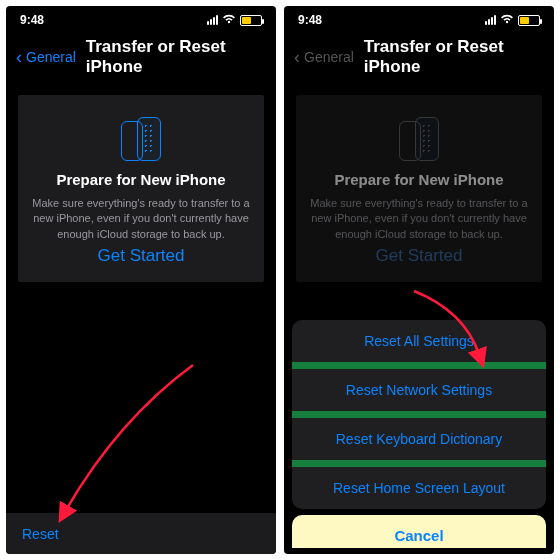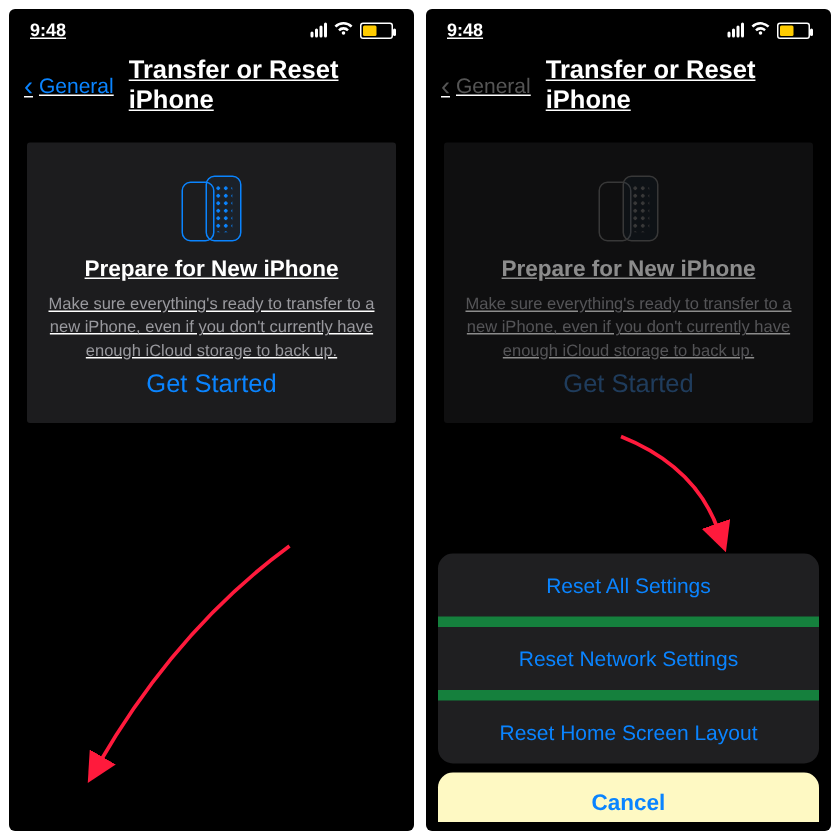--- a/index.html
+++ b/index.html
@@ -17,21 +17,20 @@
     background: #fff;
   }
   .phone {
     width: 288px;
     height: 548px;
     background: #000;
     border-radius: 4px;
     position: relative;
     overflow: hidden;
     color: #fff;
-    text-decoration: underline;
   }
   
   .statusbar {
     display: flex;
     justify-content: space-between;
     align-items: center;
     padding: 7px 14px 4px 14px;
     font-size: 12px;
     font-weight: 600;
   }
@@ -152,20 +151,23 @@
     </div>
     <div class="card">
       <div class="dev-icon">
         <div class="ph a"></div>
           <div class="ph b"></div>
       </div>
       <div class="card-title">Prepare for New iPhone</div>
       <div class="card-body">Make sure everything's ready to transfer to a new iPhone, even if you don't currently have enough iCloud storage to back up.</div>
       <span class="card-cta">Get Started</span>
     </div>
+    <div class="bottom-row">
+      <a>Reset</a>
+    </div>
 
     <div class="arrow" style="left:52px; bottom:30px;">
       <svg width="140" height="160">
         <defs>
             <marker id="ah1" markerWidth="8" markerHeight="8" refX="2" refY="4" orient="auto">
           <path d="M0,0 L8,4 L0,8 z" fill="#ff1a3c"></path>
             </marker>
           </defs>
         <path d="M135,5 Q60,60 8,150" stroke="#ff1a3c" stroke-width="2.5" fill="none" marker-end="url(#ah1)"></path>
       </svg>
@@ -204,20 +206,21 @@
       </div>
       <div class="card-title">Prepare for New iPhone</div>
       <div class="card-body">Make sure everything's ready to transfer to a new iPhone, even if you don't currently have enough iCloud storage to back up.</div>
       <span class="card-cta">Get Started</span>
     </div>
 
     <div class="sheet">
       <div class="sheet-group">
         <div class="sheet-item">Reset All Settings</div>
         <div class="sheet-item">Reset Network Settings</div>
+        <div class="sheet-item">Reset Keyboard Dictionary</div>
         <div class="sheet-item">Reset Home Screen Layout</div>
       </div>
       <div class="sheet-cancel">Cancel</div>
     </div>
 
     <div class="arrow" style="left:125px; top:280px;">
       <svg width="100" height="80">
         <defs>
             <marker id="ah2" markerWidth="8" markerHeight="8" refX="2" refY="4" orient="auto">
           <path d="M0,0 L8,4 L0,8 z" fill="#ff1a3c"></path>

